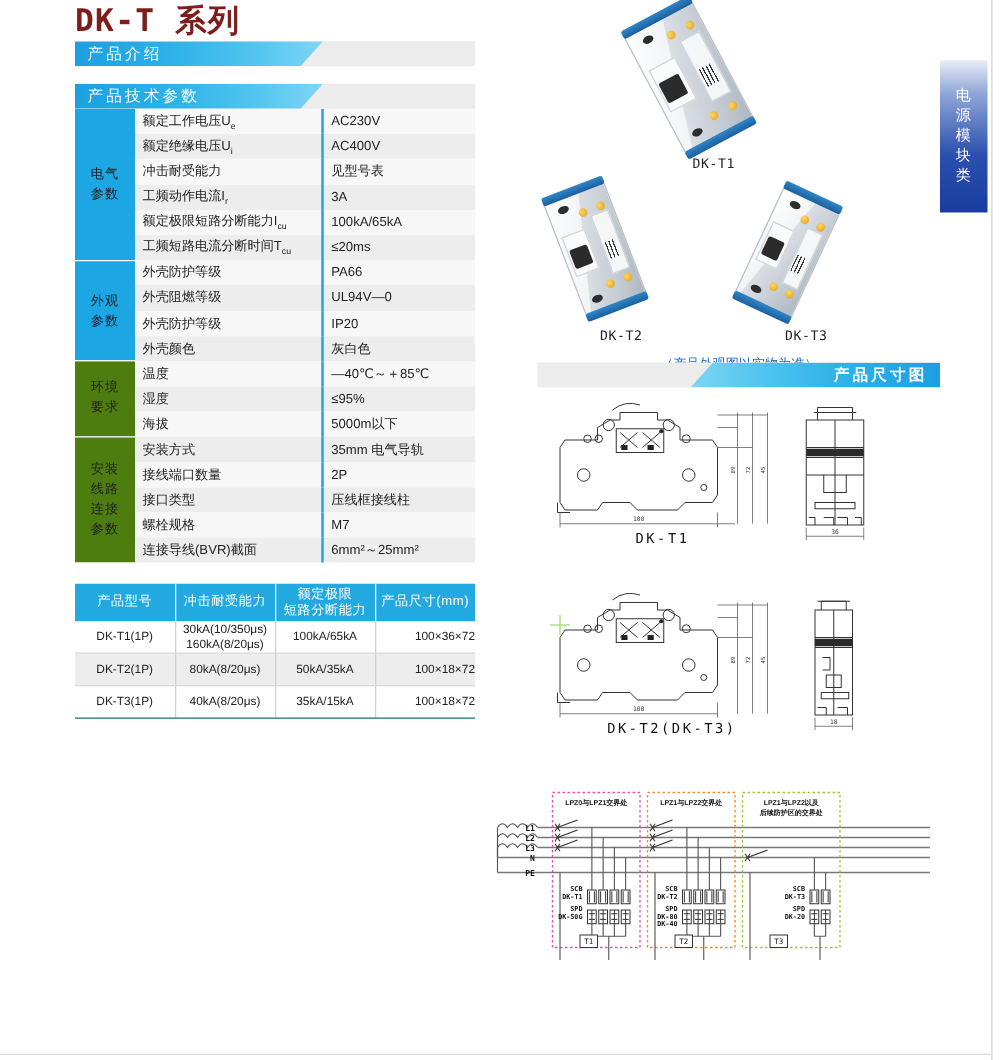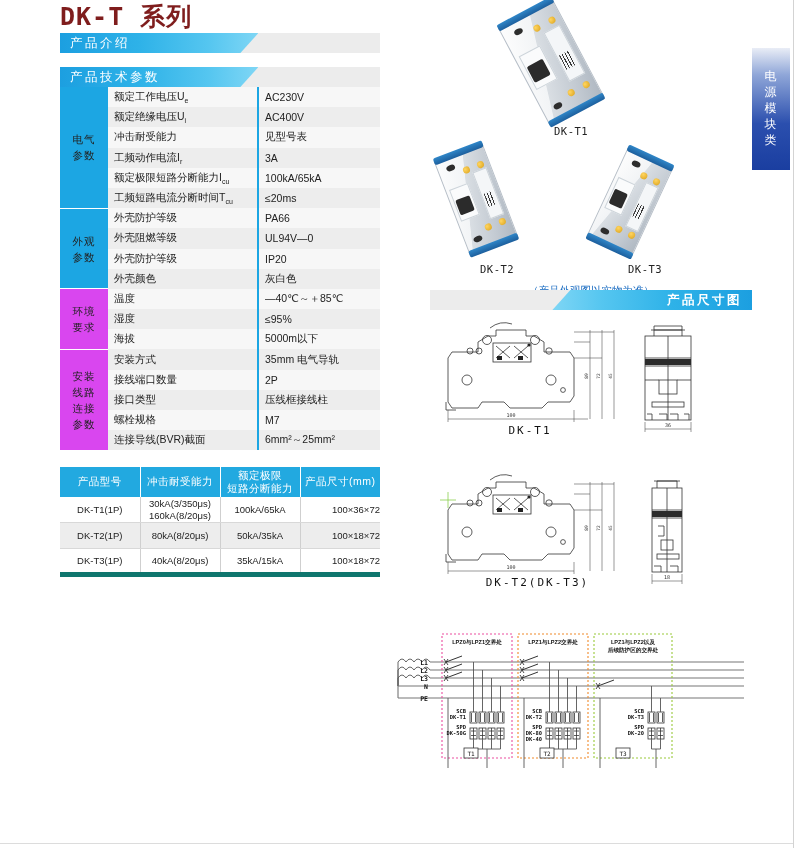--- a/index.html
+++ b/index.html
@@ -46,21 +46,21 @@
   }
 
   
   .spec-wrap { margin-top:14px; }
   table.spec { width:100%; border-collapse:collapse; table-layout:fixed; }
   table.spec td { font-size:10.5px; color:#222; height:20.2px; padding:0 6px; vertical-align:middle; }
   td.grp {
     width:48px; background:#1ca6e3; color:#fff; text-align:center;
     font-size:11px; line-height:16px; letter-spacing:1px; border-bottom:1px solid #fff;
   }
-  td.grp.env { background:#d946ef; }
+  td.grp.env { background:#4d7c0f;font-family:Liberation Serif, serif; }
   td.key { width:150px; }
   td.val { width:auto; }
   tr.alt td.key, tr.alt td.val { background:#ededed; }
   tr:not(.alt) td.key, tr:not(.alt) td.val { background:#f7f7f7; }
   td.key { border-right:2px solid #1ca6e3; }
   sub { font-size:7px; vertical-align:sub; }
 
   
   .mdl-wrap { margin-top:16px; }
   .mdl-cap { font-size:10px; color:#222; padding-bottom:3px; border-bottom:1px solid #bbb; display:block;}
@@ -69,21 +69,21 @@
     background:#22a9e0; color:#fff; font-weight:normal; font-size:10.5px;
     height:30px; line-height:13px; border-right:1px solid #fff; letter-spacing:0.5px;
   }
   table.mdl th:last-child { border-right:none; }
   table.mdl td {
     font-size:9.5px; color:#222; text-align:center; height:26px;
     border-right:1px solid #cfcfcf; border-bottom:1px solid #d8d8d8; line-height:12px;
   }
   table.mdl td:last-child { border-right:none;text-align:right; }
   table.mdl tr.shade td { background:#ededed; }
-  table.mdl tr:last-child td { border-bottom:5px solid #0f766e; }
+  table.mdl tr:last-child td { border-bottom:1px solid #0f766e; }
 
   
   .right-col { position:absolute; left:430px; top:0; width:322px; }
   .photos { position:relative; height:290px; }
   .cap { position:absolute; font-size:10.5px; color:#222;
          font-family:"DejaVu Sans Mono","Liberation Mono",monospace; letter-spacing:.5px;}
   .note { text-align:center; font-size:10.5px; color:#1569c0; margin-top:2px; }
 
   
   .brk { position:absolute; }
@@ -289,21 +289,21 @@
               </th>
               <th>
                 <div>产品尺寸(mm)</div>
               </th>
             </tr>
           </thead>
         <tbody id="mdl-body">
             <tr>
               <td>DK-T1(1P)</td>
               <td>
-                <div>30kA(3/350μs)</div>
+                <div>30kA(10/350μs)</div>
                 <div>160kA(8/20μs)</div>
               </td>
               <td>100kA/65kA</td>
               <td>100×36×72</td>
             </tr>
             <tr class="shade">
               <td>DK-T2(1P)</td>
               <td>
                 <div>80kA(8/20μs)</div>
               </td>

